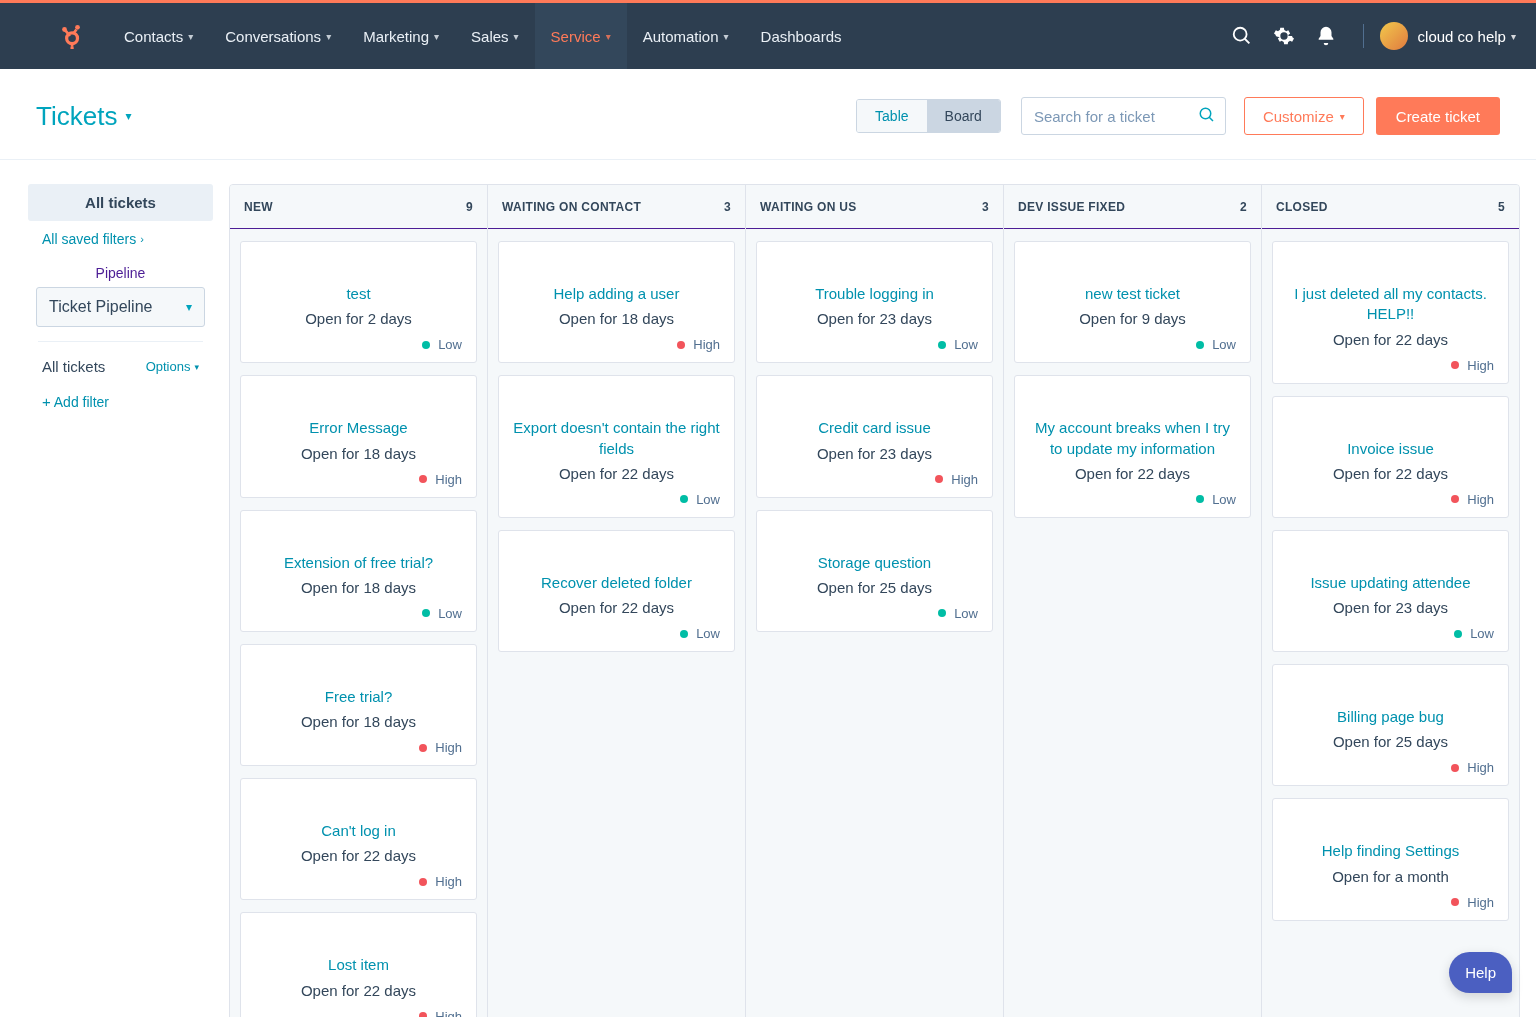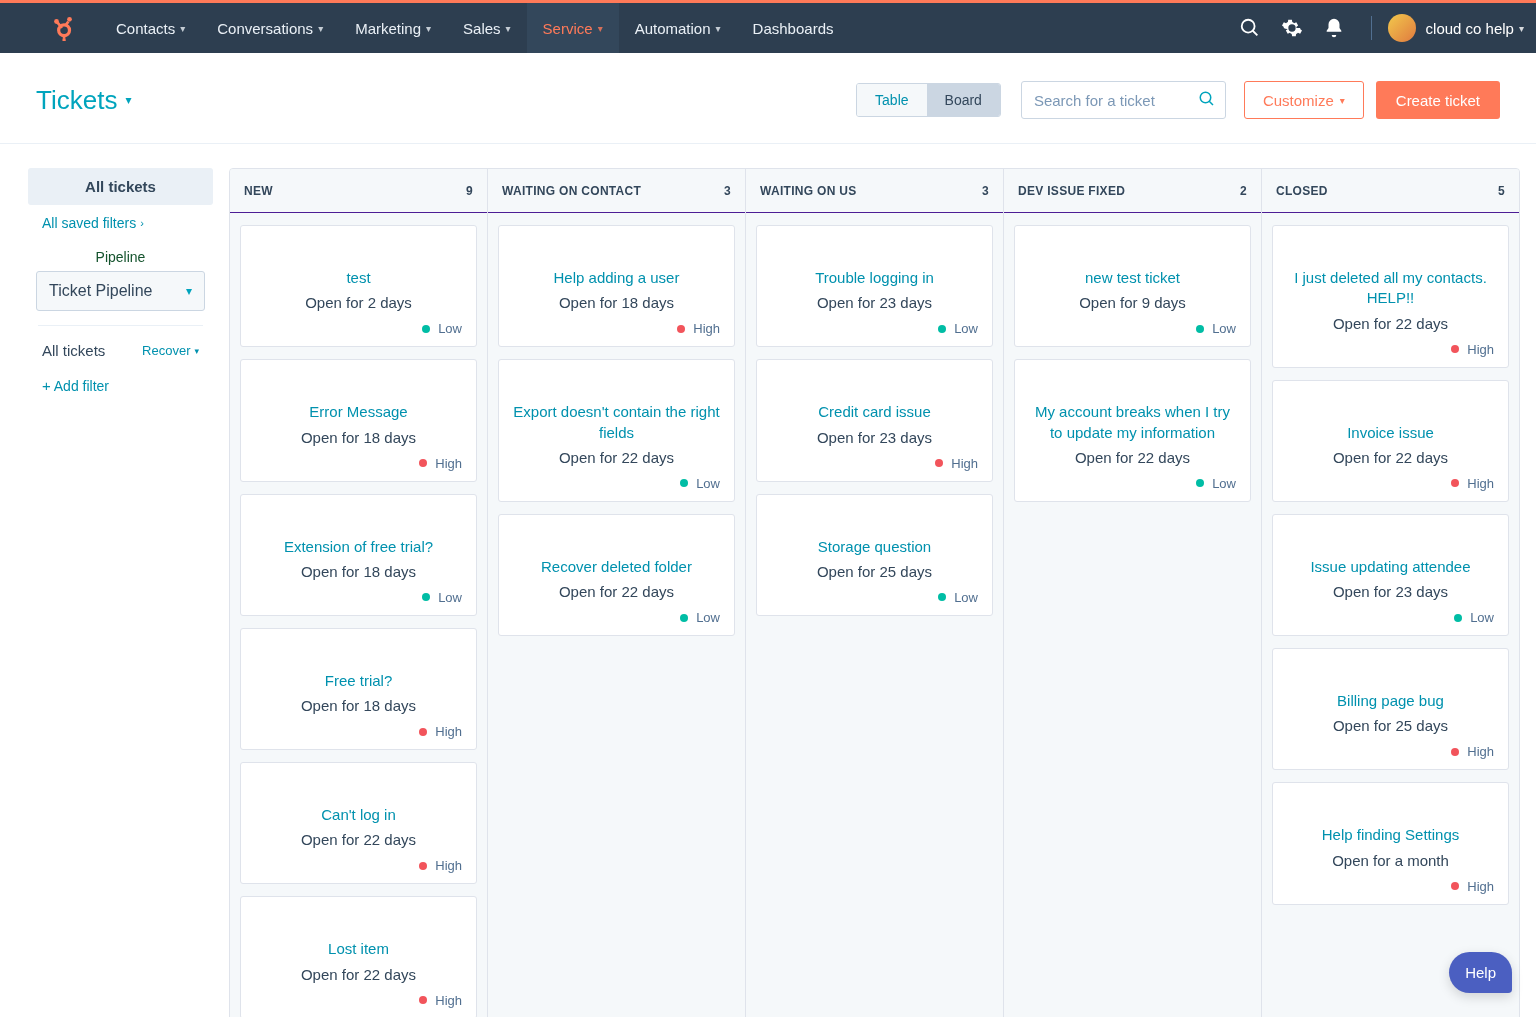--- a/index.html
+++ b/index.html
@@ -1,18 +1,18 @@
 <!DOCTYPE html>
 <html><head>
 <meta charset="utf-8">
 <style>
   * { box-sizing: border-box; margin: 0; padding: 0; }
   body { font-family: -apple-system, BlinkMacSystemFont, "Segoe UI", Helvetica, Arial, sans-serif; background: #fff; color: #33475b; width: 1536px; }
   .orange-bar { height: 3px; background: #ff7a59; }
-  .topnav { background: #2d3e50; height: 50px; display: flex; align-items: center; padding: 0 12px; color: #fff; }
+  .topnav { background: #2d3e50; height: 66px; display: flex; align-items: center; padding: 0 20px; color: #fff; }
   .hub-logo { width: 26px; height: 26px; fill: #ff7a59; margin-left: 38px; margin-right: 24px; }
   .nav-items { display: flex; align-items: center; height: 100%; }
   .nav-item { display: flex; align-items: center; height: 100%; padding: 0 16px; font-size: 15px; cursor: pointer; color: #eaf0f6; }
   .nav-item.active { color: #ff7a59; background: #33475b; }
   .nav-item .chev { margin-left: 5px; font-size: 10px; opacity: .8; }
   .nav-spacer { flex: 1; }
   .nav-icon { width: 22px; height: 22px; margin: 0 10px; cursor: pointer; color:#fff; }
   .nav-sep { width: 1px; height: 24px; background: #516f90; margin: 0 16px; }
   .avatar { width: 28px; height: 28px; border-radius: 50%; background: linear-gradient(135deg,#f2c94c,#e07a3f); margin-right: 10px; display:inline-block; }
   .account { display: flex; align-items: center; font-size: 15px; cursor: pointer; }
@@ -32,21 +32,21 @@
   .btn-outline { border:1px solid #ff7a59; color:#ff7a59; background:#fff; height:38px; padding:0 18px; border-radius:3px; font-size:15px; cursor:pointer; margin-right:12px; display:flex; align-items:center; }
   .btn-outline .caret { margin-left:6px; font-size:10px; }
   .btn-primary { background:#ff7a59; color:#fff; border:none; height:38px; padding:0 20px; border-radius:3px; font-size:15px; font-weight:500; cursor:pointer; }
 
   .main { display:flex; padding: 24px 16px 0 28px; align-items:flex-start;text-align:center; }
   .sidebar { width: 185px; flex-shrink:0; }
   .side-item { padding: 10px 14px; font-size: 15px; cursor:pointer; }
   .side-item.selected { background:#eaf0f6; font-weight:600; border-radius:3px; }
   .side-link { color:#0091ae; padding: 10px 14px; font-size:14px; cursor:pointer; display:flex; align-items:center; }
   .side-link .chev-r { margin-left:4px; font-size:11px; }
-  .side-label { padding: 8px 14px 6px; font-size:14px; color:#14532d; }
+  .side-label { padding: 8px 14px 6px; font-size:14px; color:#4c1d95; }
   .pipeline-select { margin: 0 8px 14px; border:1px solid #cbd6e2; border-radius:3px; height:40px; display:flex; align-items:center; justify-content:space-between; padding:0 12px; font-size:16px; cursor:pointer; background:#f5f8fa; }
   .pipeline-select .caret { color:#00a4bd; font-size:12px; }
   .side-hr { border:none; border-top:1px solid #eaf0f6; margin: 8px 10px; }
   .side-row { display:flex; align-items:center; justify-content:space-between; padding: 8px 14px; }
   .side-row .fname { font-size:15px; }
   .side-row .opts { color:#0091ae; font-size:13px; cursor:pointer; display:flex; align-items:center; }
   .side-row .opts .caret { margin-left:4px; font-size:9px; }
   .add-filter { color:#0091ae; padding:10px 14px; font-size:14px; cursor:pointer; display:flex; align-items:center; }
   .add-filter .plus { margin-right:3px; font-size:15px; }
 
@@ -161,21 +161,21 @@
     </div>
     <div class="side-label">Pipeline</div>
     <div class="pipeline-select">
       <span>Ticket Pipeline</span>
       <span class="caret">▾</span>
     </div>
     <hr class="side-hr">
     <div class="side-row">
       <span class="fname">All tickets</span>
       <span class="opts">
-        <span>Recover</span>
+        <span>Options</span>
         <span class="caret">▾</span>
       </span>
     </div>
     <div class="add-filter">
       <span class="plus">+</span>
       <span>Add filter</span>
     </div>
   </div>
 
   <div class="board" id="board">

